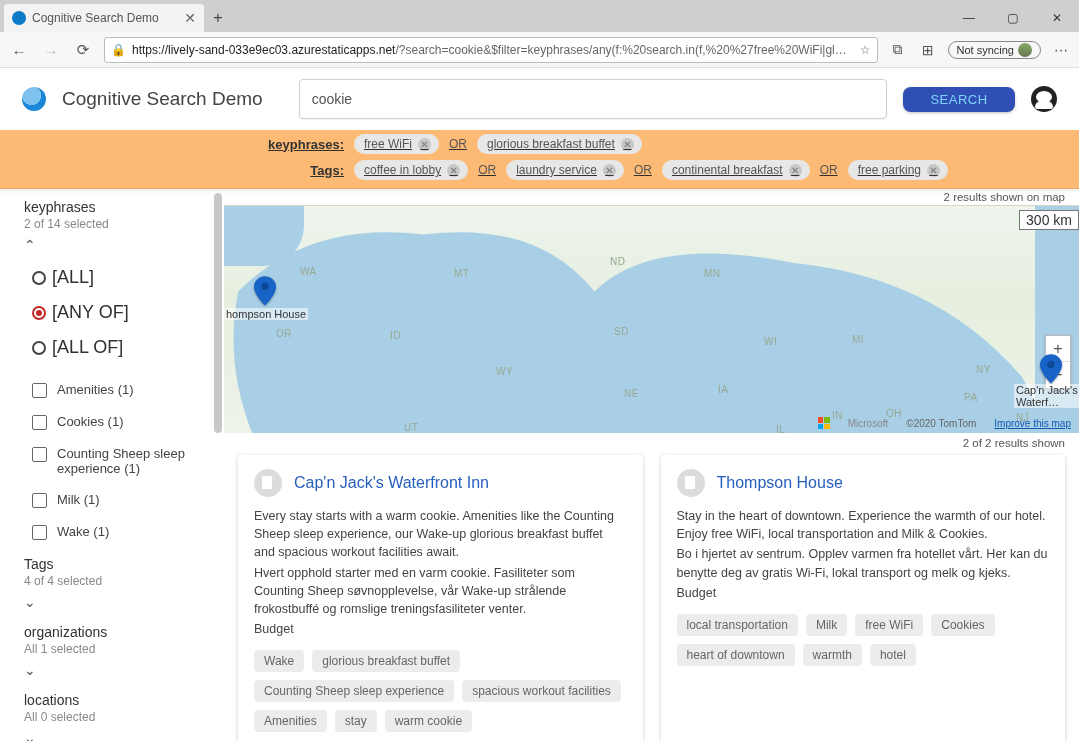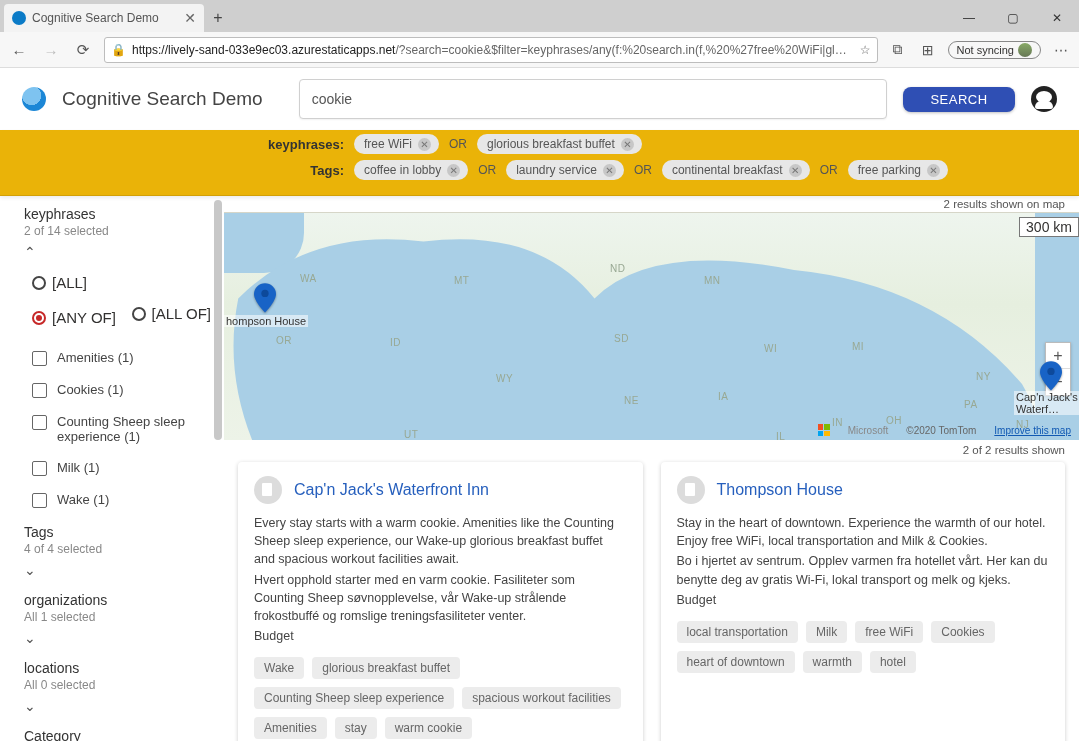--- a/index.html
+++ b/index.html
@@ -25,45 +25,45 @@
   .addricon { width:20px; text-align:center; color:#555; font-size:14px;}
   .notsync { border:1px solid #888; border-radius:10px; padding:1px 8px; font-size:11px; display:flex; align-items:center; gap:4px;}
   .notsync .av { width:14px; height:14px; border-radius:50%; background:linear-gradient(#8a6,#675); }
 
   
   .apphdr { height:62px; display:flex; align-items:center; padding:0 22px; gap:16px; border-bottom:0; background:#fff;}
   .logo { width:24px; height:24px; border-radius:50%; background:radial-gradient(circle at 40% 35%, #7ec3f0 0 45%, #1c87d6 46% 100%);}
   .appname { font-size:19px; color:#444; font-weight:400; }
   .searchbox { margin-left:20px; flex:1; display:flex; gap:16px; align-items:center;}
   .searchbox input { flex:1; max-width:610px; height:40px; border:1px solid #d0d0d0; border-radius:4px; padding:0 12px; font-size:14px; color:#555; box-shadow:0 1px 2px rgba(0,0,0,.06);}
-  .searchbtn { width:112px; height:25px; background:#2f4fb4; color:#ffffff; border:none; border-radius:8px; font-size:13px; letter-spacing:.5px; box-shadow:0 1px 3px rgba(0,0,0,.25);}
+  .searchbtn { width:112px; height:25px; background:#2f4fb4; color:#7dd3fc; border:none; border-radius:8px; font-size:13px; letter-spacing:.5px; box-shadow:0 1px 3px rgba(0,0,0,.25);}
   .avatar { width:26px; height:26px; border-radius:50%; background:#222; margin-left:auto; position:relative;}
   .avatar::after{content:"";position:absolute;inset:5px 5px 9px 5px;border-radius:50%;background:#fff;}
   .avatar::before{content:"";position:absolute;left:4px;right:4px;bottom:3px;height:8px;border-radius:8px 8px 3px 3px;background:#fff;}
 
   
-  .chiprows { padding:4px 0 9px 258px; background:#eab308; border-bottom:1px solid rgba(0,0,0,.1); box-shadow:0 2px 4px rgba(0,0,0,.08);}
+  .chiprows { padding:4px 0 2px 258px; background:#fdba74; border-bottom:1px solid rgba(0,0,0,.1); box-shadow:0 2px 4px rgba(0,0,0,.08);text-decoration:underline;}
   .chiprow { display:flex; align-items:center; gap:10px; font-size:13px; margin-bottom:6px;}
   .chiprow .lab { font-weight:600; width:86px; text-align:right; color:#333;}
   .chip { background:#e7e7e7; border-radius:11px; padding:3px 8px 3px 10px; display:inline-flex; align-items:center; gap:6px; color:#555; font-size:12px;}
   .chip .cx { width:13px; height:13px; border-radius:50%; background:#c7c7c7; color:#777; font-size:10px; display:flex; align-items:center; justify-content:center;}
   .or { color:#555; font-size:12px; }
 
   .mainwrap { display:flex; height:calc(741px - 32px - 36px - 62px - 56px); }
 
   
   .sidebar { width:224px; padding:10px 0 0 24px; position:relative; overflow:hidden;}
   .sidebar .scrollbar{position:absolute;right:2px;top:4px;width:8px;height:240px;background:#c8c8c8;border-radius:4px;}
   .facet { margin-bottom:14px; }
   .facet-hd { display:flex; align-items:flex-start; justify-content:space-between; cursor:pointer; padding-right:16px;flex-direction:column;}
   .facet-hd .ft { font-size:14px; color:#333; }
   .facet-hd .sub { font-size:12px; color:#888; margin-top:2px;}
   .chev { font-size:14px; color:#555; margin-top:6px;}
   .radios { margin:14px 0 10px 8px; }
-  .radio { display:inline-flex; align-items:center; gap:6px; font-size:15px; margin-right:12px; margin-bottom:14px;}
+  .radio { display:inline-flex; align-items:center; gap:6px; font-size:18px; margin-right:12px; margin-bottom:14px;}
   .rdot { width:14px; height:14px; border:2px solid #444; border-radius:50%; display:inline-flex; align-items:center; justify-content:center;}
   .rdot.sel { border-color:#c62828;}
   .rdot.sel::after{content:"";width:6px;height:6px;background:#c62828;border-radius:50%;}
   .checks { margin-left:8px; }
   .check { display:flex; align-items:flex-start; gap:10px; font-size:13px; color:#444; margin-bottom:16px; padding-right:20px;}
   .cbox { width:15px;height:15px;border:1.5px solid #666;border-radius:2px;flex:none;margin-top:1px;}
 
   
   .resultarea { flex:1; display:flex; flex-direction:column; overflow:hidden;}
   .mapinfo { text-align:right; font-size:11.5px; color:#555; padding:2px 14px 2px 0;}

